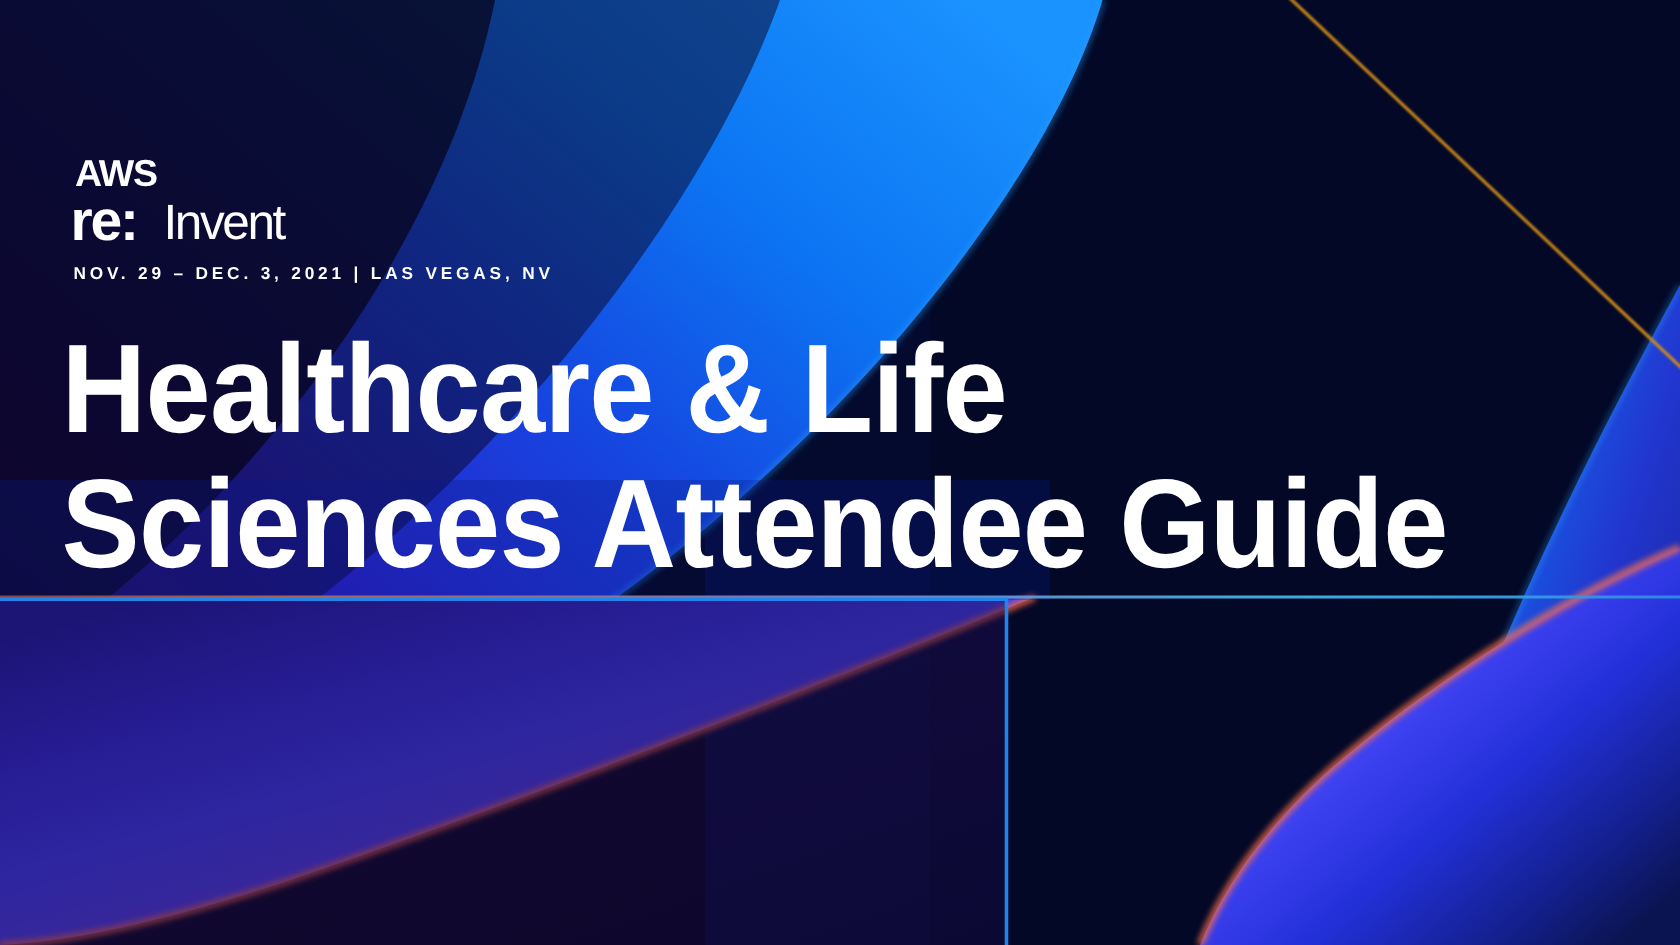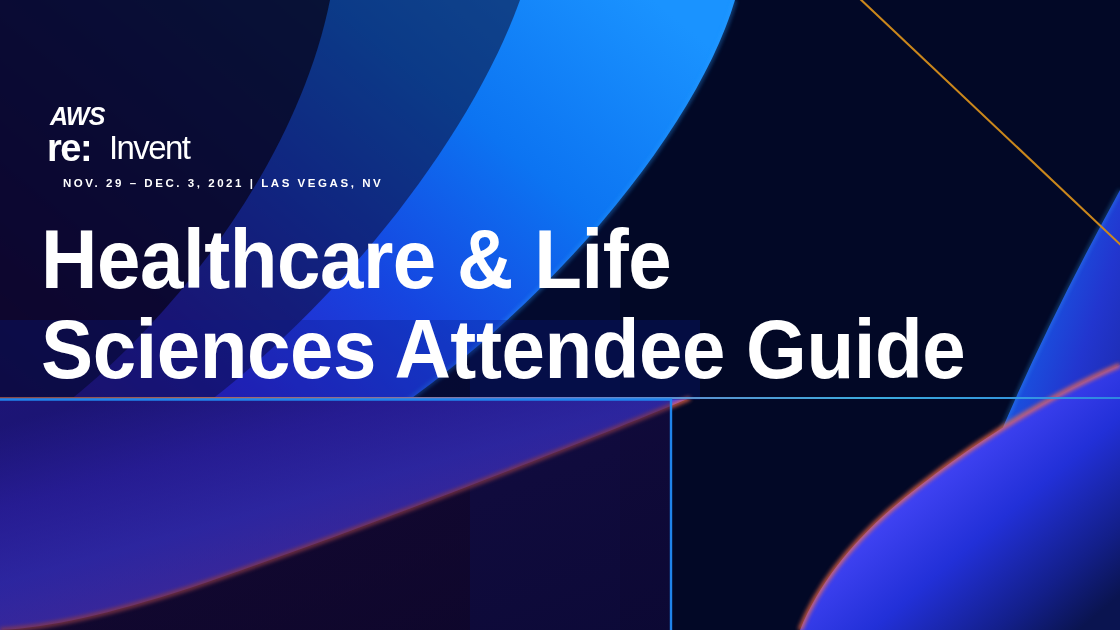--- a/index.html
+++ b/index.html
@@ -37,21 +37,20 @@
 
   .logo-aws {
     position:absolute;
     left:3px; top:0px;
     font-family:"Liberation Sans", sans-serif;
     font-weight:700;
     font-size:25px;
     letter-spacing:-0.8px;
     color:#ffffff;
     line-height:25px;
-    font-style:italic;
   }
 
   .logo-re {
     position:absolute;
     left:0px; top:21px;
     font-family:"Liberation Sans", sans-serif;
     font-weight:700;
     font-size:38px;
     letter-spacing:-1.5px;
     color:#ffffff;
@@ -64,21 +63,21 @@
     font-family:"Liberation Sans", sans-serif;
     font-weight:300;
     font-size:33px;
     letter-spacing:-1.6px;
     color:#ffffff;
     line-height:48px;
   }
 
   .logo-dates {
     margin-top:11px;
-    margin-left:16px;
+    margin-left:2px;
     font-family:"Liberation Sans", sans-serif;
     font-weight:700;
     font-size:11.5px;
     letter-spacing:2.55px;
     color:#ffffff;
     white-space:nowrap;
   }
 
   
   .headline {

